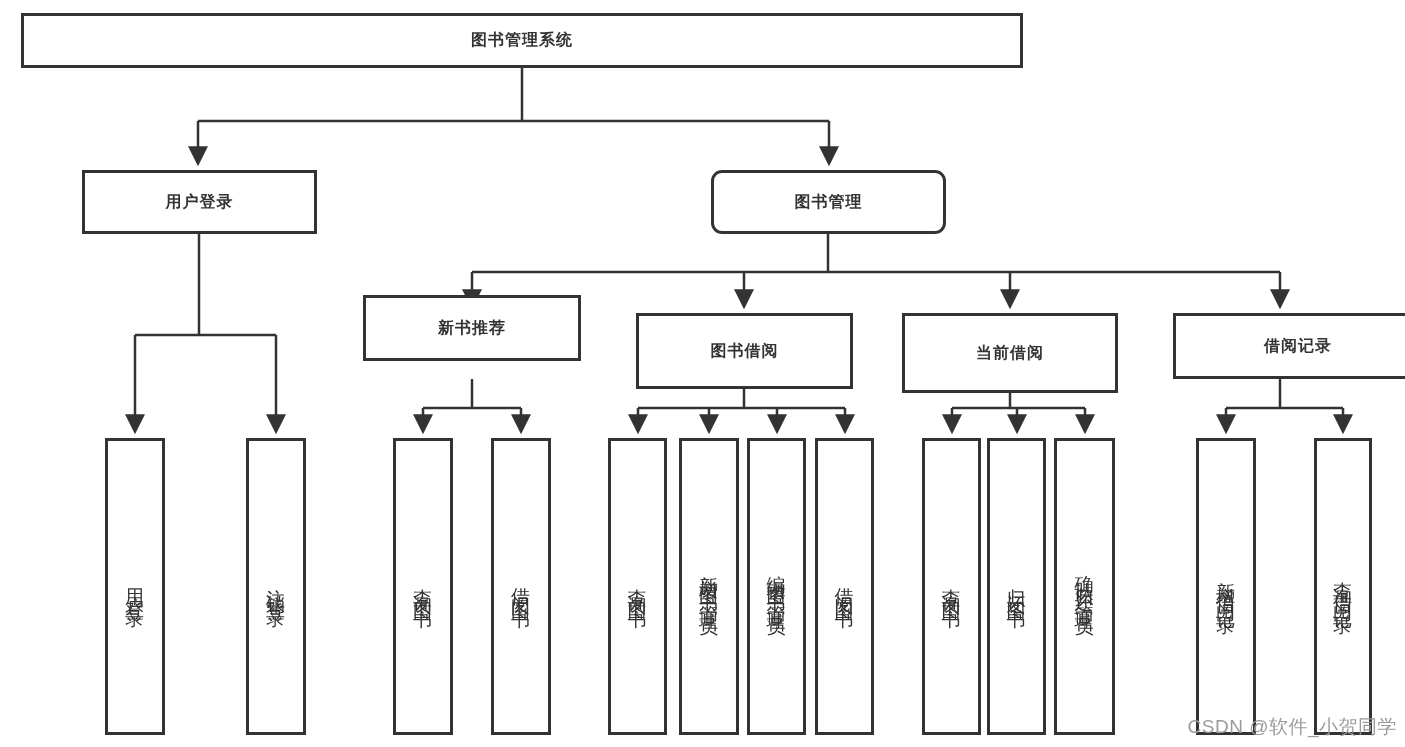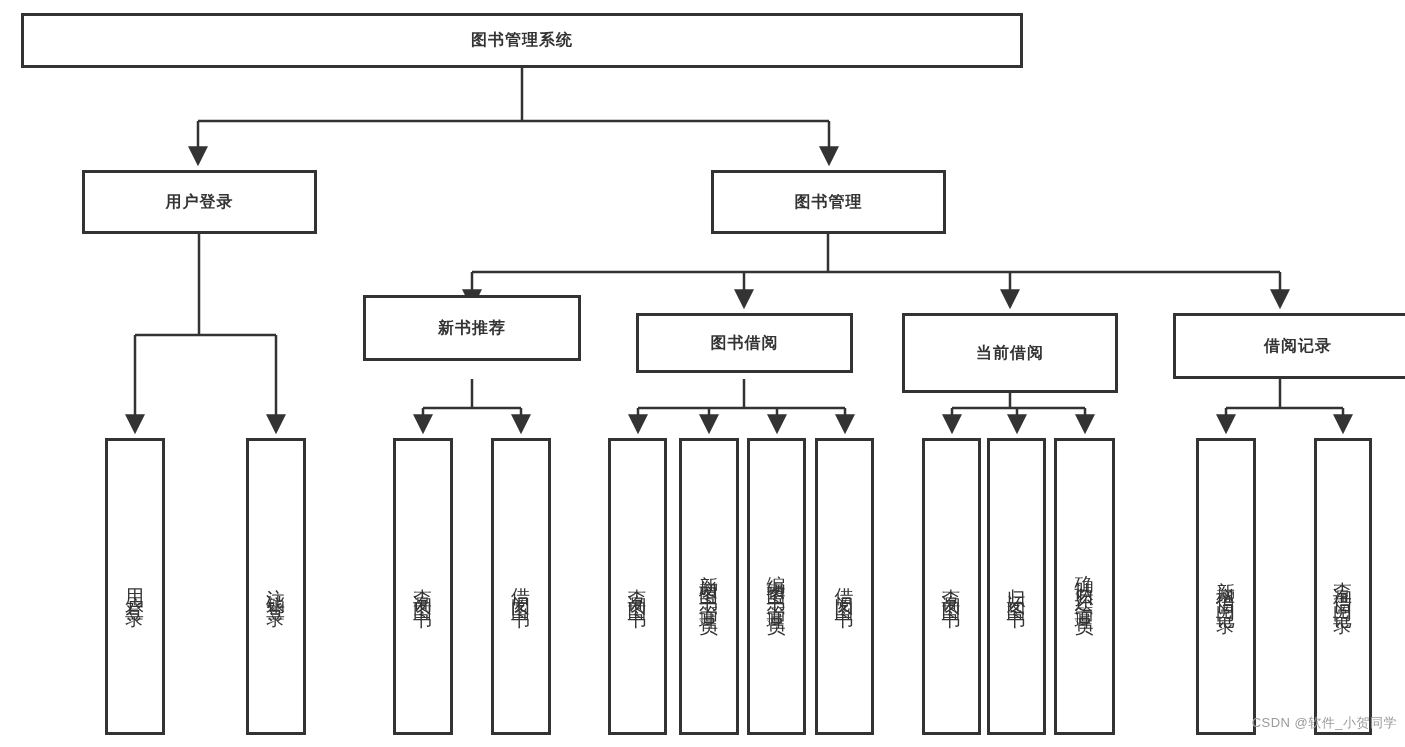--- a/index.html
+++ b/index.html
@@ -32,21 +32,21 @@
     background:var(--fill);border:3px solid var(--line);
     display:flex;align-items:center;justify-content:center;
     writing-mode:vertical-rl;text-orientation:mixed;
     font-size:19px;letter-spacing:7px;line-height:1;
     color:var(--text);
   }
   .col.long{letter-spacing:6px;font-size:19px;}
   .watermark{
     position:absolute;z-index:5;
     right:8px;top:714px;
-    font-size:13px;color:var(--wm);
+    font-size:19px;color:var(--wm);
     letter-spacing:0.5px;white-space:nowrap;text-align:center;
   }
 </style>
 </head>
 <body>
 
 <div class="canvas">
 
   <svg class="wires" width="1405" height="747">
     <defs>
@@ -92,24 +92,24 @@
 
     <path class="conn" d="M1280,379 V408"></path>
     <path class="conn" d="M1226,408 H1343"></path>
     <path class="conn" d="M1226,408 V431" marker-end="url(#arrow)"></path>
     <path class="conn" d="M1343,408 V431" marker-end="url(#arrow)"></path>
   </svg>
 
   <div class="box" style="left:21px;top:13px;width:1002px;height:55px;">图书管理系统</div>
 
   <div class="box" style="left:82px;top:170px;width:235px;height:64px;">用户登录</div>
-  <div class="box" style="left:711px;top:170px;width:235px;height:64px;">图书管理</div>
+  <div class="box" style="left:711px;top:170px;width:235px;height:64px;border-radius:11px;">图书管理</div>
 
   <div class="box" style="left:363px;top:295px;width:218px;height:66px;">新书推荐</div>
-  <div class="box" style="left:636px;top:313px;width:217px;height:60px;">图书借阅</div>
+  <div class="box" style="left:636px;top:313px;width:217px;height:76px;">图书借阅</div>
   <div class="box" style="left:902px;top:313px;width:216px;height:80px;">当前借阅</div>
   <div class="box" style="left:1173px;top:313px;width:250px;height:66px;">借阅记录</div>
 
   <div class="col" style="left:105px;top:438px;width:60px;height:297px;">用户登录</div>
   <div class="col" style="left:246px;top:438px;width:60px;height:297px;">注销登录</div>
 
   <div class="col" style="left:393px;top:438px;width:60px;height:297px;">查询图书</div>
   <div class="col" style="left:491px;top:438px;width:60px;height:297px;">借阅图书</div>
 
   <div class="col" style="left:608px;top:438px;width:59px;height:297px;">查询图书</div>

